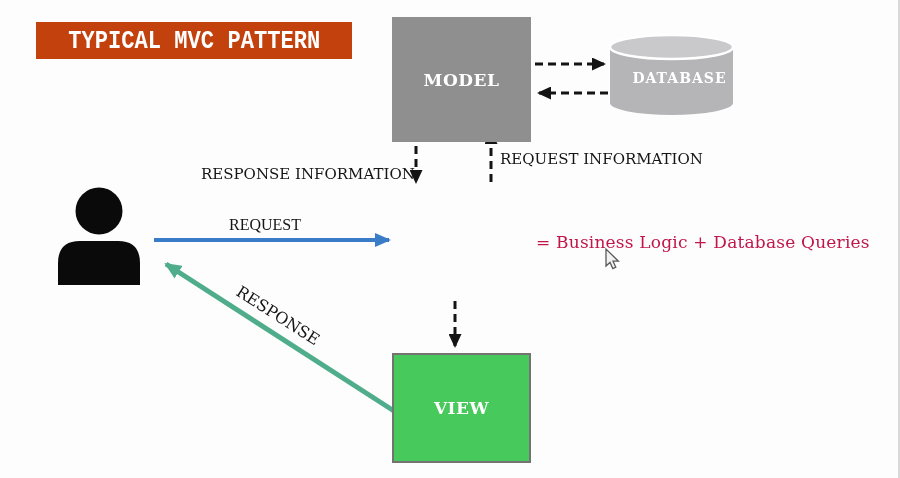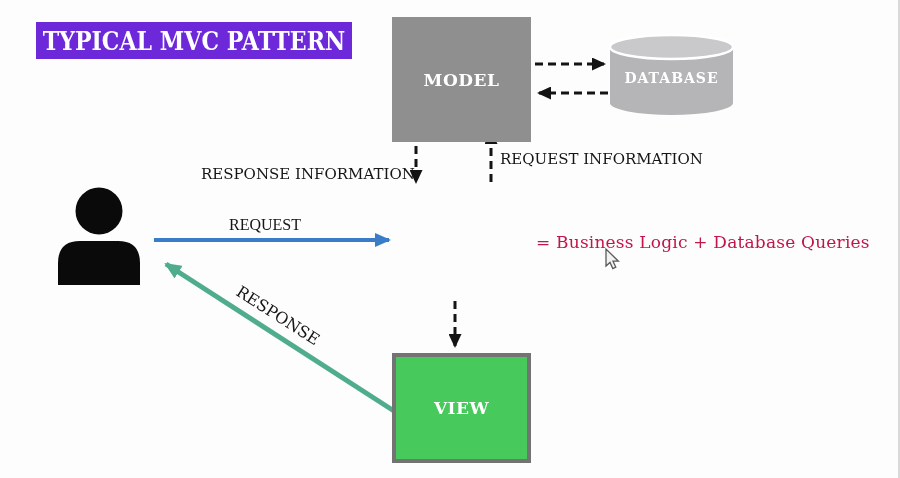--- a/index.html
+++ b/index.html
@@ -2,37 +2,37 @@
 <html><head>
 <meta charset="utf-8">
 <style>
   html,body{margin:0;padding:0;background:#fff;}
   .stage{
     position:relative;width:900px;height:478px;background:#fdfdfd;
     overflow:hidden;font-family:"DejaVu Serif",serif;
   }
   .right-edge{position:absolute;right:0;top:0;width:2px;height:100%;background:#d9d9d9;}
   .banner{
-    position:absolute;left:36px;top:22px;width:316px;height:37px;background:#6d28d9;
-    color:#ffffff;display:flex;align-items:center;justify-content:center;
+    position:absolute;left:36px;top:22px;width:316px;height:37px;background:#c2410c;
+    color:#ffffff;display:flex;align-items:center;justify-content:center;font-family:Liberation Mono, monospace;
   }
   .banner span{
     font-weight:bold;font-size:26px;letter-spacing:0px;white-space:nowrap;
     transform:scaleX(.85);transform-origin:center;
   }
   .box{
     position:absolute;left:392px;width:139px;display:flex;align-items:center;justify-content:center;
     color:#ffffff;font-weight:bold;font-size:17px;letter-spacing:.5px;text-align:center;
   }
   .model{top:17px;height:125px;background:#8f8f8f;}
   .controller{top:187px;height:110px;background:#3579cc;}
-  .view{top:353px;height:110px;background:#47c95c;border:4px solid #737373;box-sizing:border-box;}
+  .view{top:353px;height:110px;background:#47c95c;border:2px solid #737373;box-sizing:border-box;}
   .db-label{
     position:absolute;left:610px;top:70px;width:123px;text-align:center;color:#ffffff;
-    font-weight:bold;font-size:14px;letter-spacing:1px;
+    font-weight:bold;font-size:14px;letter-spacing:1px;padding-left:8px;
   }
   .lbl{position:absolute;color:#151515;font-size:15px;white-space:nowrap;}
   .lbl-response-info{left:201px;top:165px;}
   .lbl-request-info{left:500px;top:150px;}
   .lbl-request{left:205px;top:216px;width:120px;text-align:center;font-size:16px;font-family:Liberation Serif, serif;}
   .lbl-response{
     left:198px;top:306px;width:160px;text-align:center;font-size:16px;
     transform:rotate(32.5deg);transform-origin:center;
   }
   .note{

